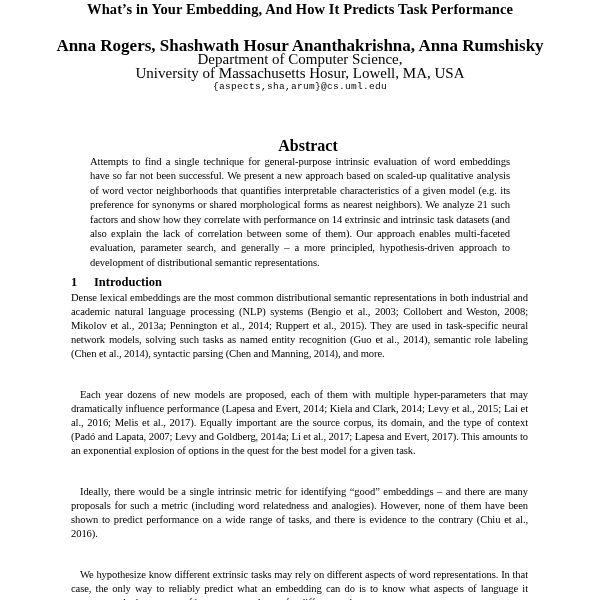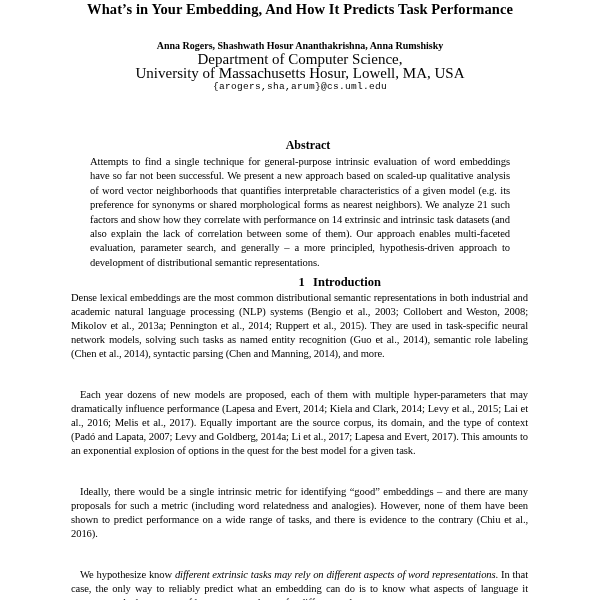--- a/index.html
+++ b/index.html
@@ -23,59 +23,58 @@
     font-size: 14.5px;
     font-weight: bold;
     line-height: 18px;
     letter-spacing: 0.1px;
   }
   .author-block {
     margin-top: 20px;
     text-align: center;
   }
   .authors-line {
-    font-size: 10px;
+    font-size: 17px;
     font-weight: bold;
     line-height: 15px;
   }
   .affil-line {
     font-size: 15px;
     line-height: 13.5px;
   }
   .email-line {
     font-family: "Liberation Mono", "DejaVu Sans Mono", monospace;
     font-size: 9.5px;
     line-height: 14px;
     letter-spacing: 0.3px;
   }
   .abstract-heading {
     margin: 0;
     margin-top: 44px;
     text-align: center;
-    font-size: 12px;
+    font-size: 16px;
     font-weight: bold;
     line-height: 15px;
     padding-left: 16px;
   }
   .abstract-body {
     width: 420px;
     margin: 2px auto 1px auto;
     text-align: justify;
     font-size: 10.6px;
     line-height: 14.4px;
     letter-spacing: -0.1px;
   }
   .section-heading {
     margin: 0;
     margin-top: 4px;
     margin-left: 71px;
     font-size: 12.5px;
     font-weight: bold;
     line-height: 16px;
-    text-align: center;
   }
   .section-number {
     display: inline-block;
     width: 23px;
   }
   .intro-body {
     width: 457px;
     margin-left: 71px;
     margin-top: 1px;
     text-align: justify;
@@ -85,35 +84,34 @@
   }
   .intro-body p {
     margin: 0;
     padding: 0;
   }
   .intro-body p.indented {
     text-indent: 9px;
     margin-top: 27px;
   }
   .it {
-    font-style: italic;
   }
 </style>
 </head>
 <body>
 
 <div class="page">
 
   <h1 class="paper-title">What’s in Your Embedding, And How It Predicts Task Performance</h1>
 
   <div class="author-block">
     <div class="authors-line">Anna Rogers, Shashwath Hosur Ananthakrishna, Anna Rumshisky</div>
     <div class="affil-line">Department of Computer Science,</div>
     <div class="affil-line">University of Massachusetts Hosur, Lowell, MA, USA</div>
-    <div class="email-line">{arogers,sha,arum}@cs.uml.edu</div>
+    <div class="email-line">{aspects,sha,arum}@cs.uml.edu</div>
   </div>
 
   <h2 class="abstract-heading">Abstract</h2>
 
   <div class="abstract-body">Attempts to find a single technique for general-purpose intrinsic evaluation of word embeddings have so far not been successful.  We present a new approach based on scaled-up qualitative analysis of word vector neighborhoods that quantifies interpretable characteristics of a given model (e.g.  its preference for synonyms or shared morphological forms as nearest neighbors). We analyze 21 such factors and show how they correlate with performance on 14 extrinsic and intrinsic task datasets (and also explain the lack of correlation between some of them).  Our approach enables multi-faceted evaluation, parameter search, and generally – a more principled, hypothesis-driven approach to development of distributional semantic representations.</div>
 
   <h2 class="section-heading">
     <span class="section-number">1</span><span>Introduction</span>
   </h2>
 

